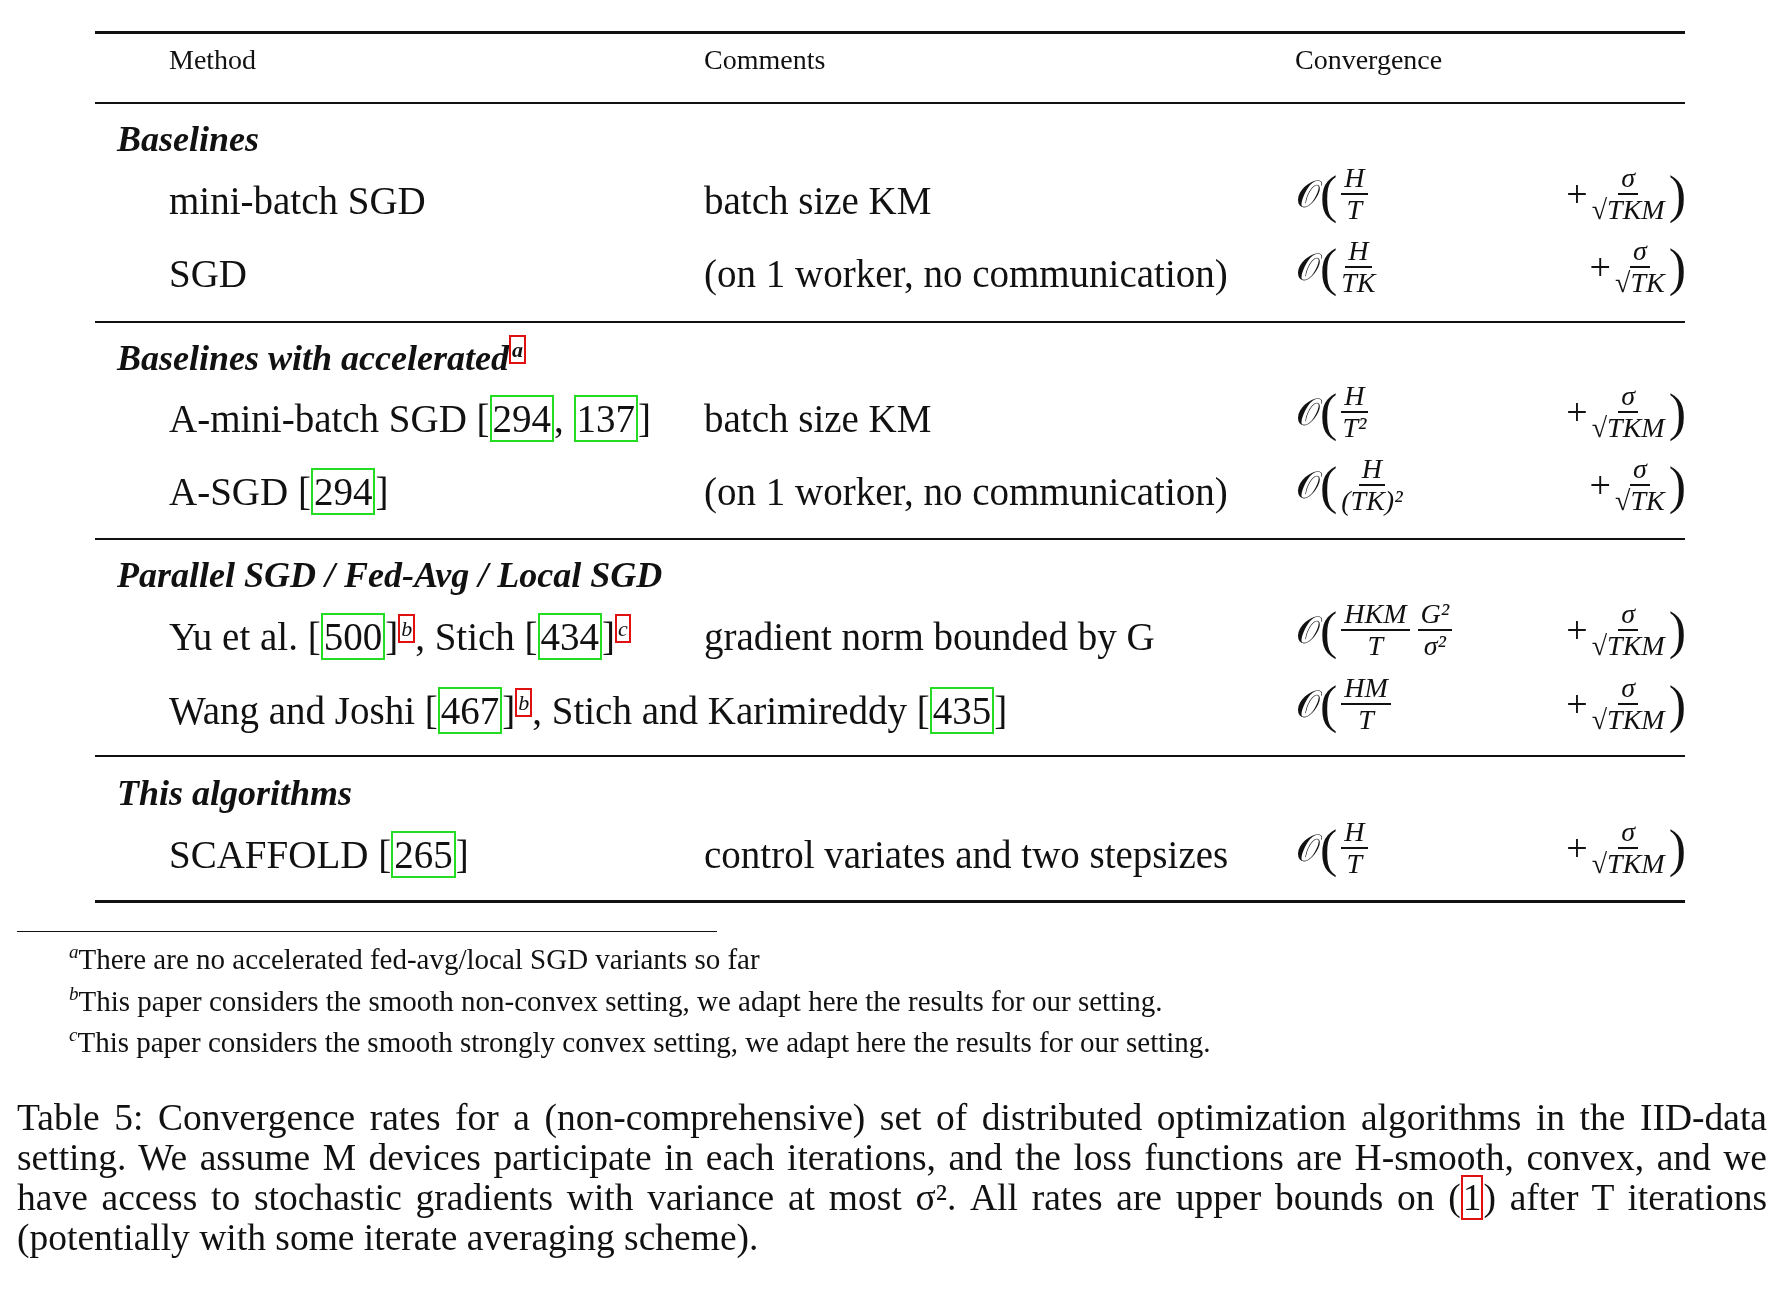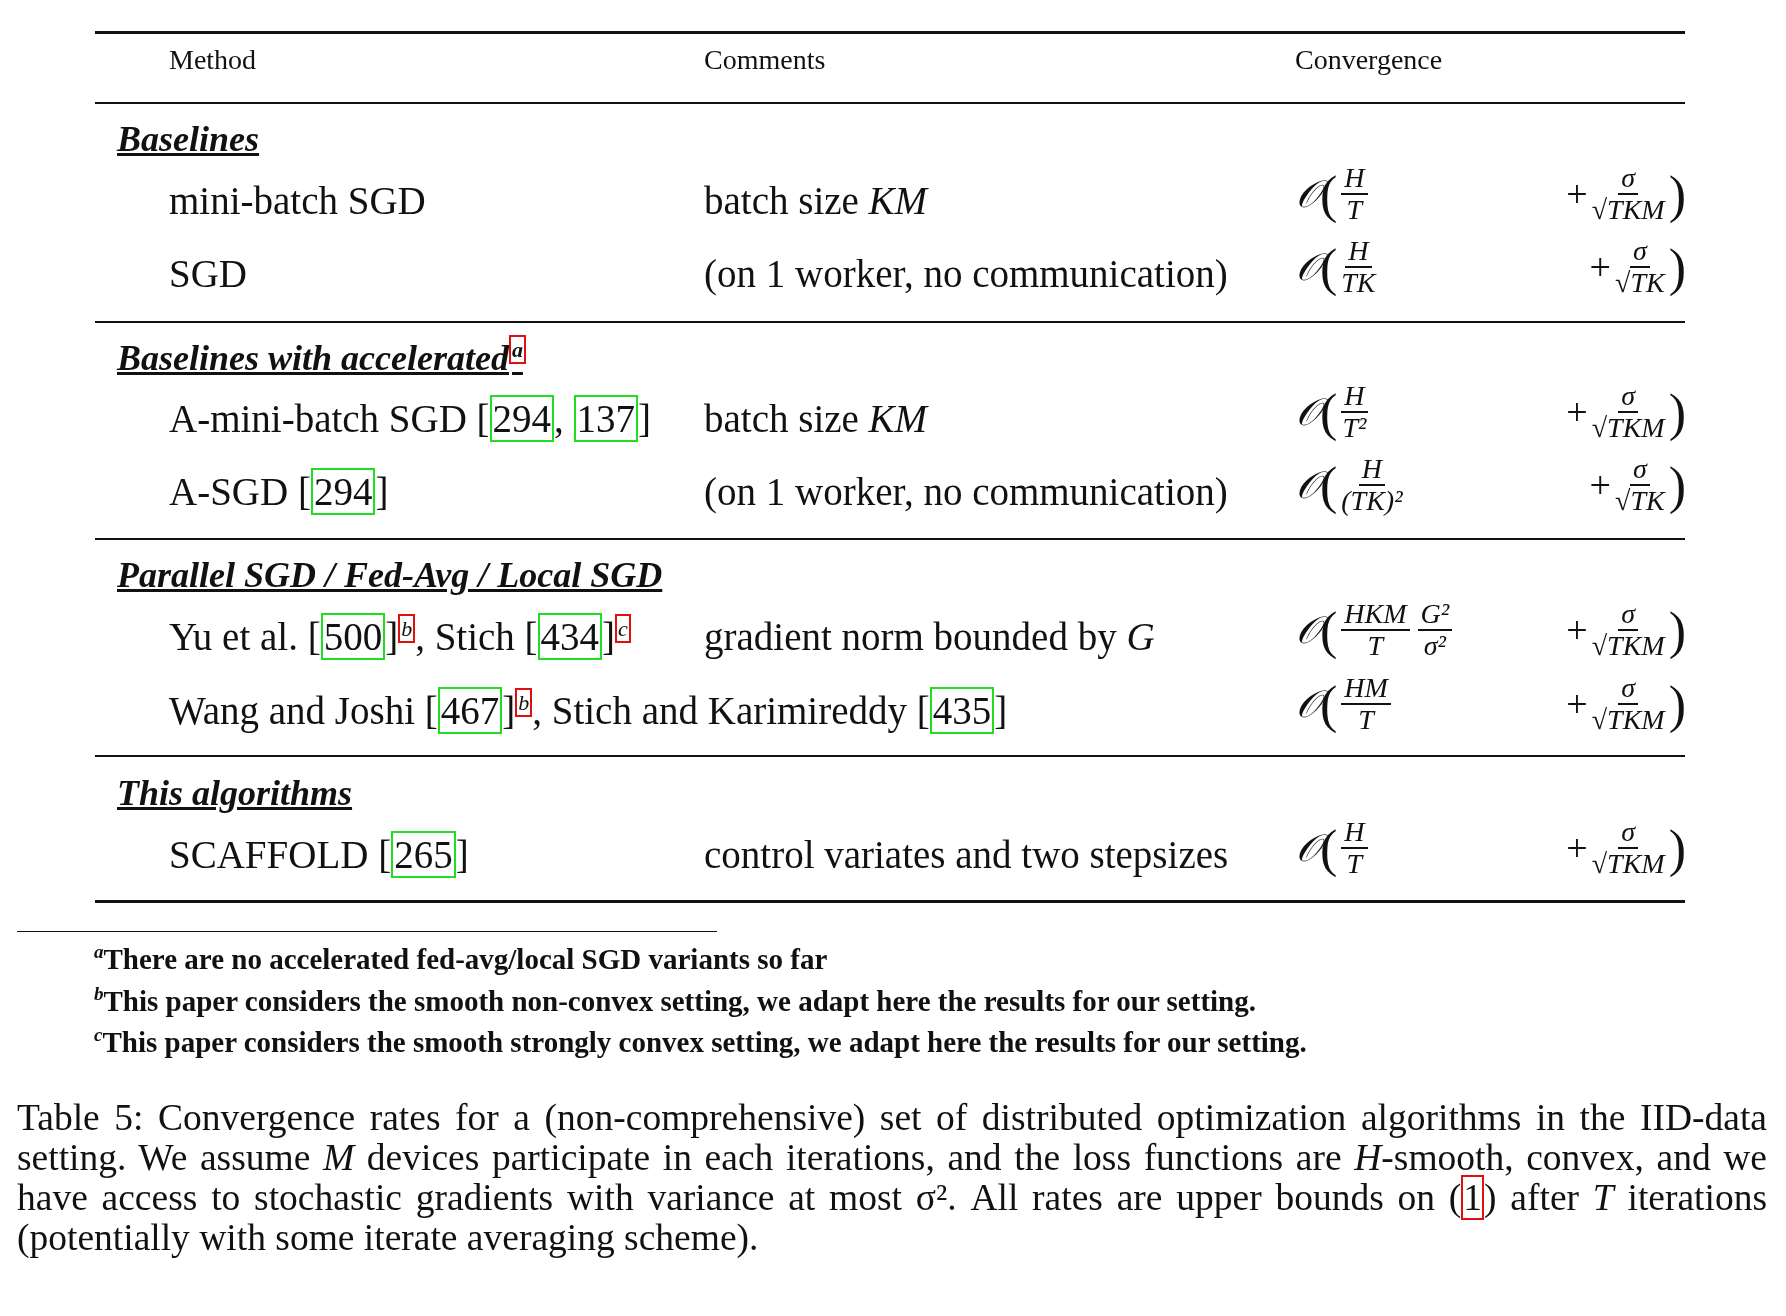--- a/index.html
+++ b/index.html
@@ -1,30 +1,30 @@
 <!DOCTYPE html>
 <html><head>
 <meta charset="utf-8">
 <style>
 html,body{margin:0;padding:0;background:#fff;}
 body{width:1786px;height:1316px;position:relative;overflow:hidden;font-family:"Liberation Serif","DejaVu Serif",serif;color:#111;}
 .abs{position:absolute;white-space:nowrap;}
 .rule{position:absolute;left:95px;width:1590px;background:#111;}
 .hdr{font-size:28px;top:44px;}
-.sec{font-size:36px;font-weight:bold;font-style:italic;left:117px;text-decoration:underline;}
+.sec{font-size:36px;font-weight:bold;font-style:italic;left:117px;}
 .cell{font-size:39px;}
-.i{font-style:italic;}
+.i{}
 .gbox{border:2px solid #22dd22;padding:0 1px;text-align:right;}
 .rbox{border:2px solid #e01010;padding:0 1px;font-size:22px;vertical-align:super;font-style:italic;}
 .math{font-size:38px;display:flex;align-items:center;}
 .frac{display:inline-flex;flex-direction:column;align-items:center;font-style:italic;font-size:28px;line-height:1;margin:0 4px;}
 .frac .n{border-bottom:2px solid #111;padding:0 3px 1px;}
 .frac .d{padding-top:1px;}
 .big{font-size:52px;font-weight:lighter;}
-.fn{font-size:29px;left:94px;font-weight:bold;}
+.fn{font-size:29px;left:69px;}
 .fn sup{font-style:italic;font-size:19px;}
 .cap{font-size:37.5px;left:17px;width:1750px;line-height:40px;text-align:justify;}
 </style>
 </head>
 <body>
 
 <div class="rule" style="top:31px;height:3px"></div>
 <div class="abs hdr" style="left:169px">Method</div>
 <div class="abs hdr" style="left:704px">Comments</div>
 <div class="abs hdr" style="left:1295px">Convergence</div>

